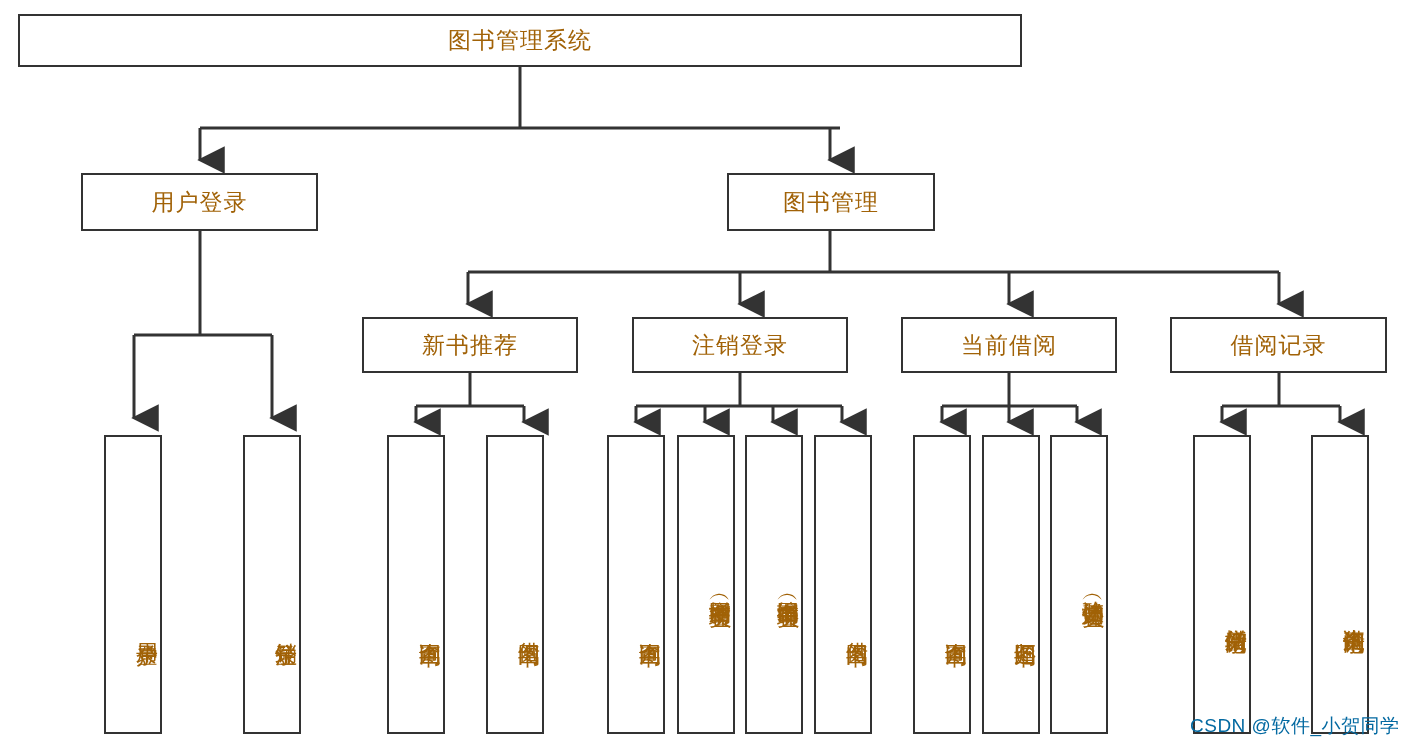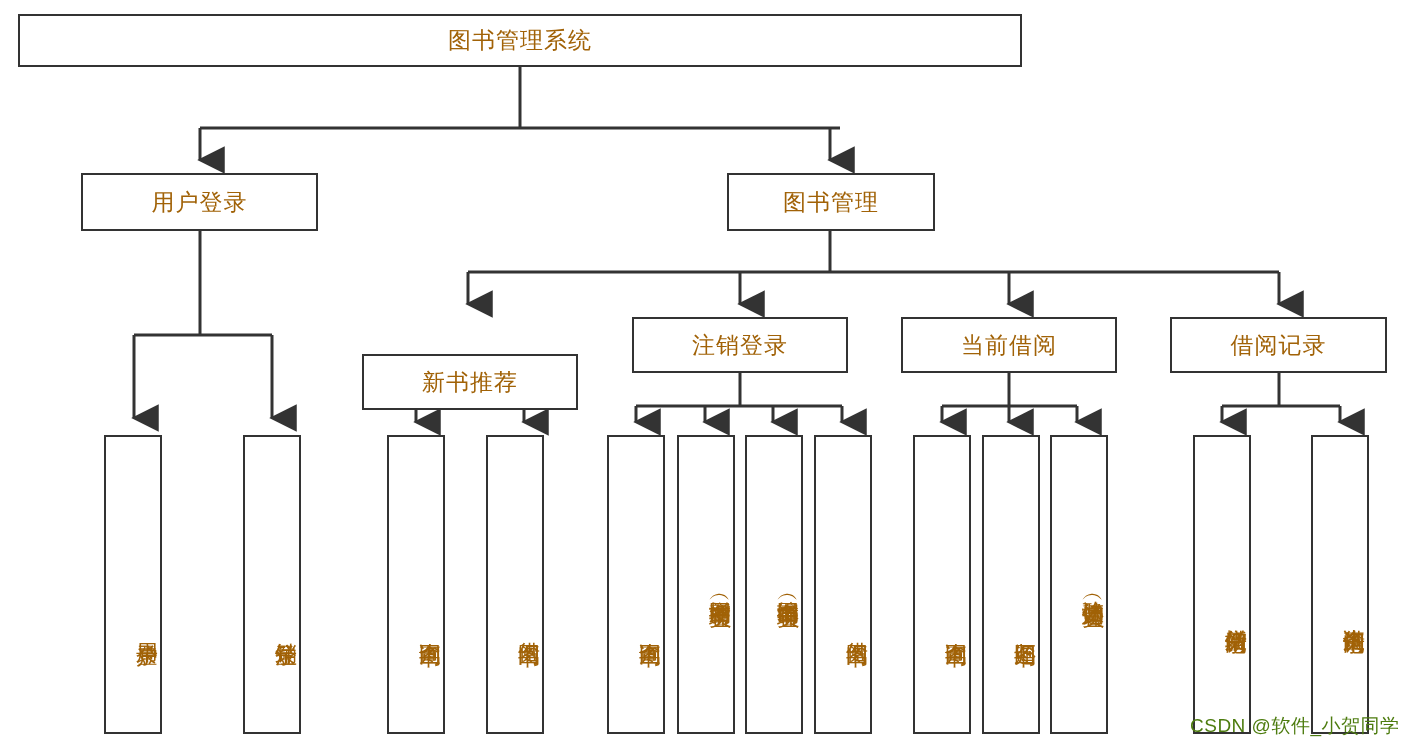--- a/index.html
+++ b/index.html
@@ -47,21 +47,21 @@
     align-items: flex-start;
     justify-content: center;
     padding-top: 14px;
     white-space: normal;
   }
   .node.vert.toppad-small { padding-top: 6px; }
   .node.vert.midpad { padding-top: 58px; }
   .node.vert.bigpad { padding-top: 84px; }
   .watermark {
     position: absolute;
-    color: #4d7c0f;
+    color: #0369a1;
     font-size: 19px;
     white-space: nowrap;
     letter-spacing: 0.5px;
   }
 </style>
 </head>
 <body>
 
 <div id="canvas">
 
@@ -119,21 +119,21 @@
     <span>图书管理系统</span>
   </div>
 
   <div class="node horiz" style="left:81px; top:173px; width:237px; height:58px;">
     <span>用户登录</span>
   </div>
   <div class="node horiz" style="left:712px; top:173px; width:208px; height:58px;margin-left:15px;">
     <span>图书管理</span>
   </div>
 
-  <div class="node horiz" style="left:362px; top:317px; width:216px; height:56px;margin-top:37px;">
+  <div class="node horiz" style="left:362px; top:317px; width:216px; height:56px;">
     <span>新书推荐</span>
   </div>
   <div class="node horiz" style="left:632px; top:317px; width:216px; height:56px;">
     <span>注销登录</span>
   </div>
   <div class="node horiz" style="left:1170px; top:317px; width:217px; height:56px;">
     <span>借阅记录</span>
   </div>
   <div class="node horiz" style="left:901px; top:317px; width:216px; height:56px;">
     <span>当前借阅</span>

